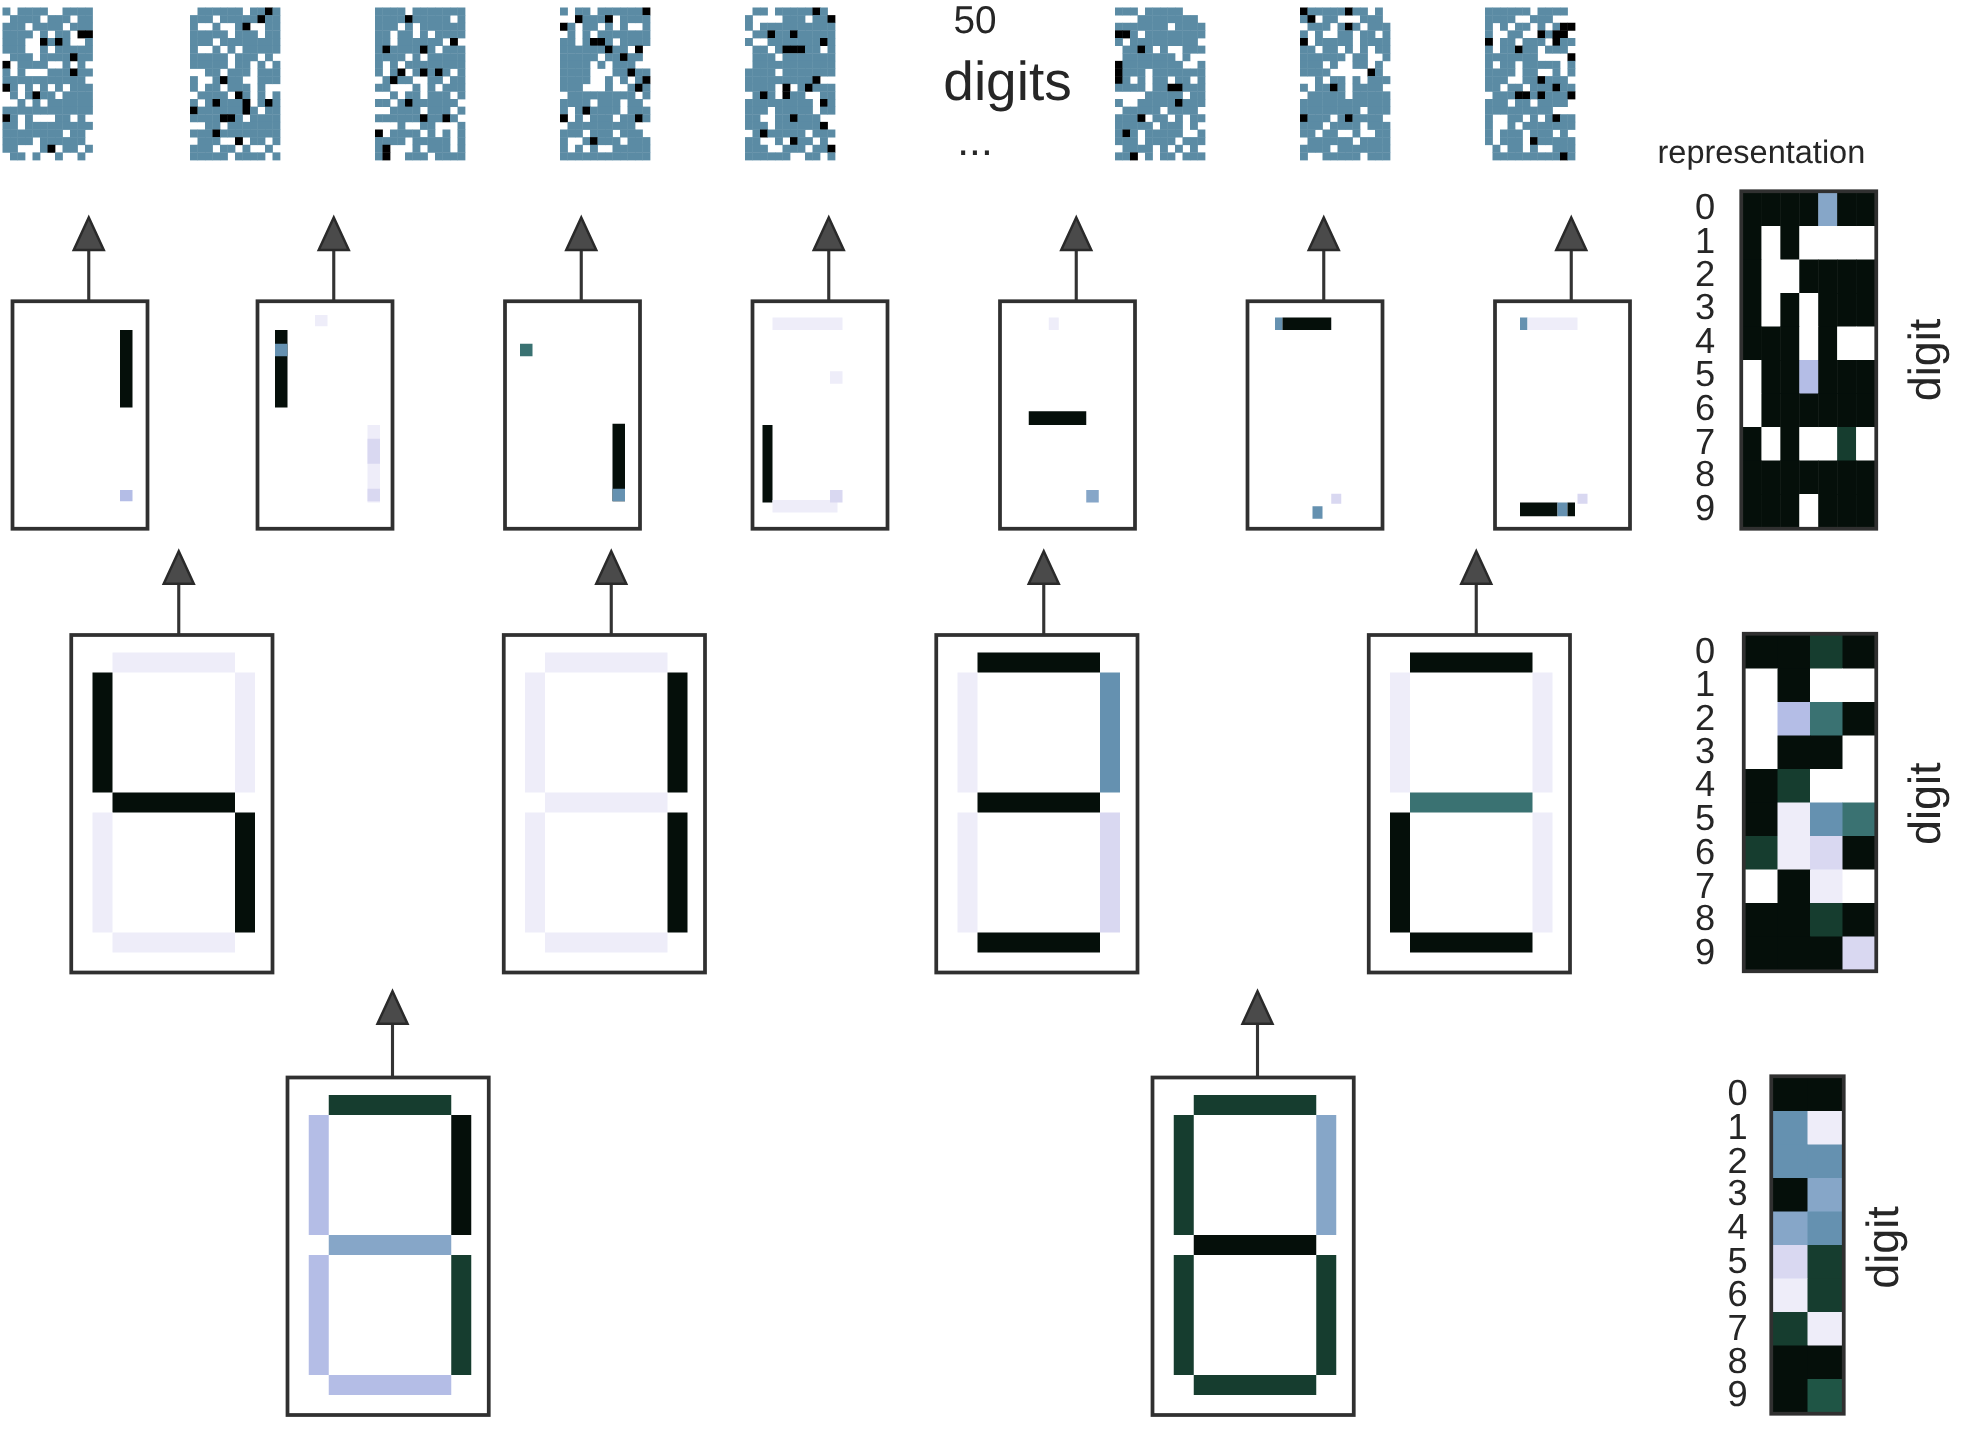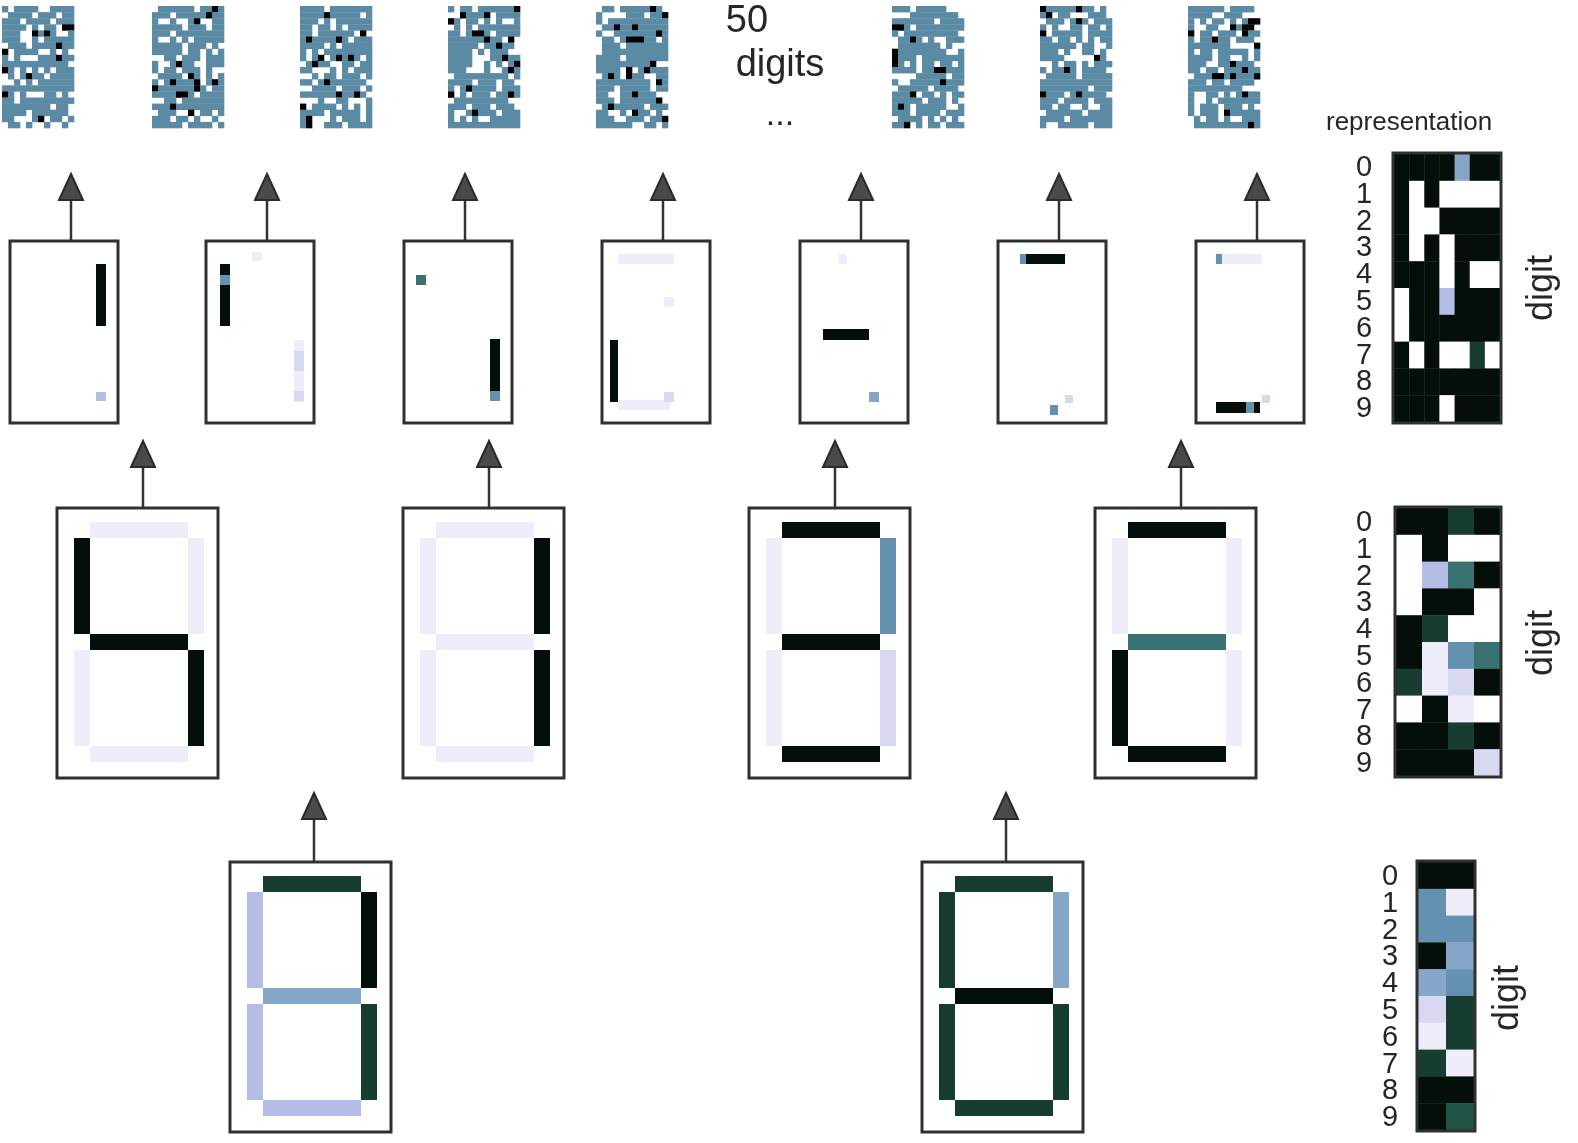--- a/index.html
+++ b/index.html
@@ -1789,22 +1789,22 @@
         <rect x="1446" y="1049.6" width="28.4" height="27.2" fill="#eeedf9"></rect>
         <rect x="1418" y="1076.4" width="28.4" height="27.2" fill="#050f0a"></rect>
         <rect x="1446" y="1076.4" width="28.4" height="27.2" fill="#050f0a"></rect>
         <rect x="1418" y="1103.2" width="28.4" height="27.2" fill="#050f0a"></rect>
         <rect x="1446" y="1103.2" width="28.4" height="27.2" fill="#1f5545"></rect>
         <rect x="1417" y="861" width="58" height="270" fill="none" stroke="#303030" stroke-width="3"></rect>
       </g>
     </g>
 </svg>
 
-<div class="txt center" style="left:687px; top:0px; width:120px; font-size:38px;">50</div>
-<div class="txt center" style="left:720px; top:44px; width:120px; font-size:38px;">digits</div>
+<div class="txt center" style="left:720px; top:0px; width:120px; font-size:31px;">50</div>
+<div class="txt center" style="left:746px; top:44px; width:120px; font-size:44px;">digits</div>
 <div class="txt center" style="left:720px; top:96px; width:120px; font-size:34px;">...</div>
 
 <div class="txt" style="left:1326px; top:108px; font-size:26px;">representation</div>
 
 <div class="ylabels" id="ticks1" style="left:1350px; top:152px; width:28px;">
     <span style="height: 26.8px; font-size: 29px;">0</span>
     <span style="height: 26.8px; font-size: 29px;">1</span>
     <span style="height: 26.8px; font-size: 29px;">2</span>
     <span style="height: 26.8px; font-size: 29px;">3</span>
     <span style="height: 26.8px; font-size: 29px;">4</span>

